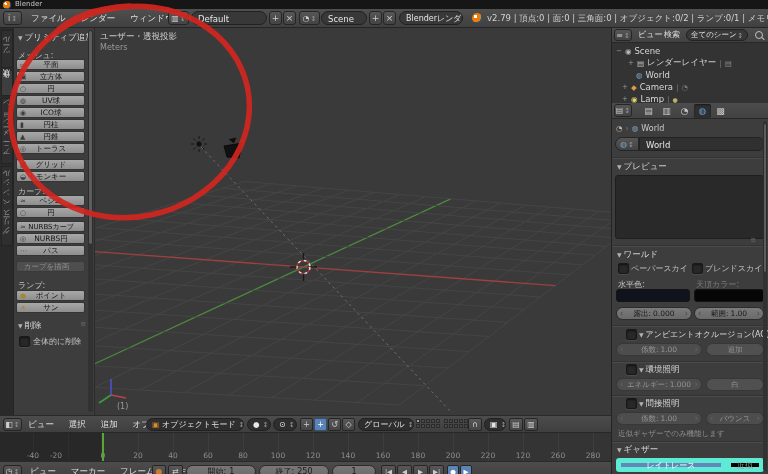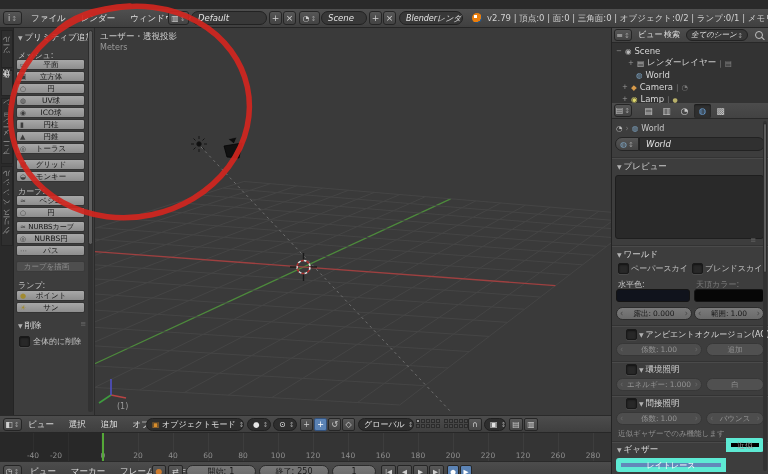--- a/index.html
+++ b/index.html
@@ -12,22 +12,22 @@
   #titlebar .t{position:absolute;left:15px;top:0px;font-size:7px;color:#c4c4c4;line-height:9px;}
   .blogo{position:absolute;width:8px;height:8px;border-radius:50%;
          background:radial-gradient(circle at 35% 35%,#fff 0 18%,#e87d0d 20% 62%,#265787 64% 100%);}
   #infobar{left:0;top:9px;width:768px;height:19px;background:linear-gradient(#4f4f4f,#404040);
            border-bottom:1px solid #252525;box-sizing:border-box;}
   .mn{display:inline-block;padding:0 6px;font-size:8.5px;color:#e0e0e0;line-height:18px;}
   .ibtn{position:absolute;height:14px;background:linear-gradient(#565656,#434343);border:1px solid #252525;
         border-radius:3px;display:flex;align-items:center;justify-content:center;gap:1px;
         font-size:8px;color:#cfcfcf;box-sizing:border-box;}
   .fld{position:absolute;height:14px;background:#383838;border:1px solid #222;border-radius:7px;
-       color:#e6e6e6;font-size:8.5px;display:flex;align-items:center;padding:0 6px;box-sizing:border-box;
-       white-space:nowrap;overflow:hidden;font-style:italic;}
+       color:#e6e6e6;font-size:8.5px;display:flex;align-items:flex-end;padding:0 6px;box-sizing:border-box;
+       white-space:nowrap;overflow:hidden;}
   .i-ud::before{content:"↕";font-size:7px;color:#9a9a9a;}
   .i-plus::before{content:"+";font-size:9px;color:#cfcfcf;}
   .i-x::before{content:"×";font-size:9px;color:#cfcfcf;}
   .stats{position:absolute;font-size:8.5px;color:#d2d2d2;line-height:19px;white-space:nowrap;}
   
   #shelftabs{left:0;top:28px;width:14px;height:387px;background:#2a2a2a;border-right:1px solid #242424;box-sizing:border-box;}
   .vtab{position:absolute;left:1px;width:12px;writing-mode:vertical-rl;transform:rotate(180deg);
         font-size:7.5px;color:#9a9a9a;background:#2f2f2f;border:1px solid #242424;
         display:flex;align-items:center;justify-content:center;box-sizing:border-box;letter-spacing:1px;}
   .vtab.act{background:#3e3e3e;color:#e2e2e2;}
@@ -98,20 +98,24 @@
   .note{position:absolute;font-size:7.5px;color:#8f8f8f;white-space:nowrap;}
   .tgl{position:absolute;height:14px;display:flex;align-items:center;justify-content:center;font-size:8px;box-sizing:border-box;border:5px solid #5eead4;}
   
   #anno{position:absolute;left:0;top:0;z-index:40;pointer-events:none;}
 </style>
 </head>
 <body>
 
 <div id="app">
 
+  <div class="abs" id="titlebar">
+    <span class="blogo" style="left:3px;top:1px;"></span>
+    <span class="t">Blender</span>
+  </div>
 
   <div class="abs" id="infobar">
     <div class="ibtn" style="left:3px;top:2px;width:19px;">
       <span>i</span>
         <span class="i-ud"></span>
     </div>
     <div class="abs" style="left:25px;top:0;">
       <span class="mn">ファイル</span>
       <span class="mn">レンダー</span>
       <span class="mn">ウィンドウ</span>
@@ -610,21 +614,21 @@
     </div>
     <div class="slider dis" style="left:94px;top:309px;width:58px;">
       <span>バウンス</span>
     </div>
     <div class="note" style="left:6px;top:326px;">近似ギャザーでのみ機能します</div>
     <div class="sep" style="top:338px;"></div>
     <div class="ph" style="left:5px;top:341px;">ギャザー</div>
     <div class="tgl" style="left:4px;top:355px;width:110px;background:#6288ba;color:#fff;border-radius:3px 0 0 3px;">
       <span>レイトレース</span>
     </div>
-    <div class="tgl" style="left:114px;top:335px;width:38px;background:#000000;color:#9a9a9a;border-radius:0 3px 3px 0;justify-content:center;">
+    <div class="tgl" style="left:114px;top:355px;width:38px;background:#000000;color:#9a9a9a;border-radius:0 3px 3px 0;justify-content:center;">
       <span>近似</span>
     </div>
 
     <div class="sbar" style="left:151px;top:18px;width:4px;height:350px;">
         <div class="sthumb" style="left:0;top:2px;width:4px;height:150px;"></div>
       </div>
   </div>
 
   <svg id="anno" width="768" height="474" viewBox="0 0 768 474">
     <g fill="none" stroke="#d2261f" stroke-width="5.5" stroke-linecap="round" opacity="0.92">

